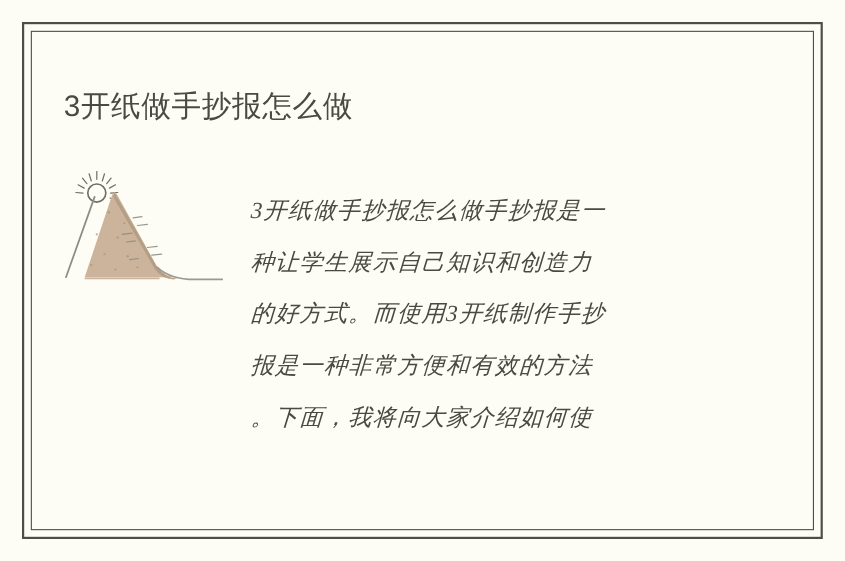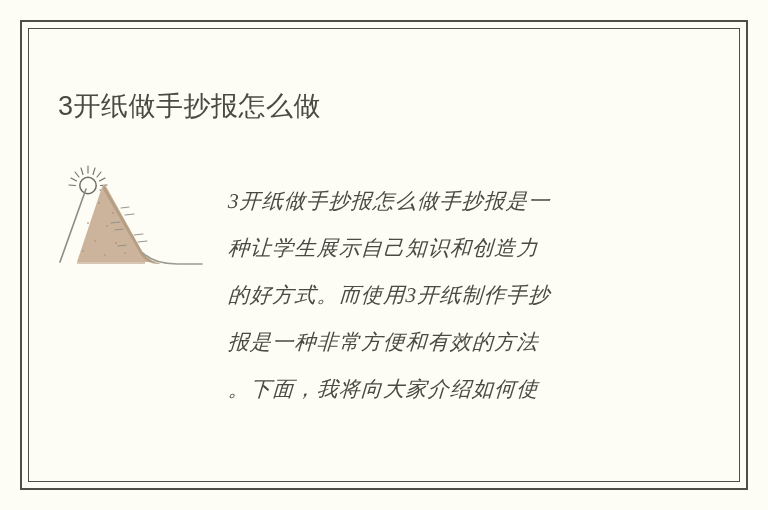--- a/index.html
+++ b/index.html
@@ -41,21 +41,21 @@
     height: 454px;
     border: 1px solid #4e4e44;
     box-sizing: border-box;
     pointer-events: none;
   }
 
   
   .content {
     position: absolute;
     left: 0;
-    top: 18px;
+    top: 8px;
     width: 768px;
     height: 418px;
   }
 
   .page-title {
     position: absolute;
     left: 58px;
     top: 70px;
     font-family: "Liberation Sans", "DejaVu Sans", sans-serif;
     font-size: 27px;

